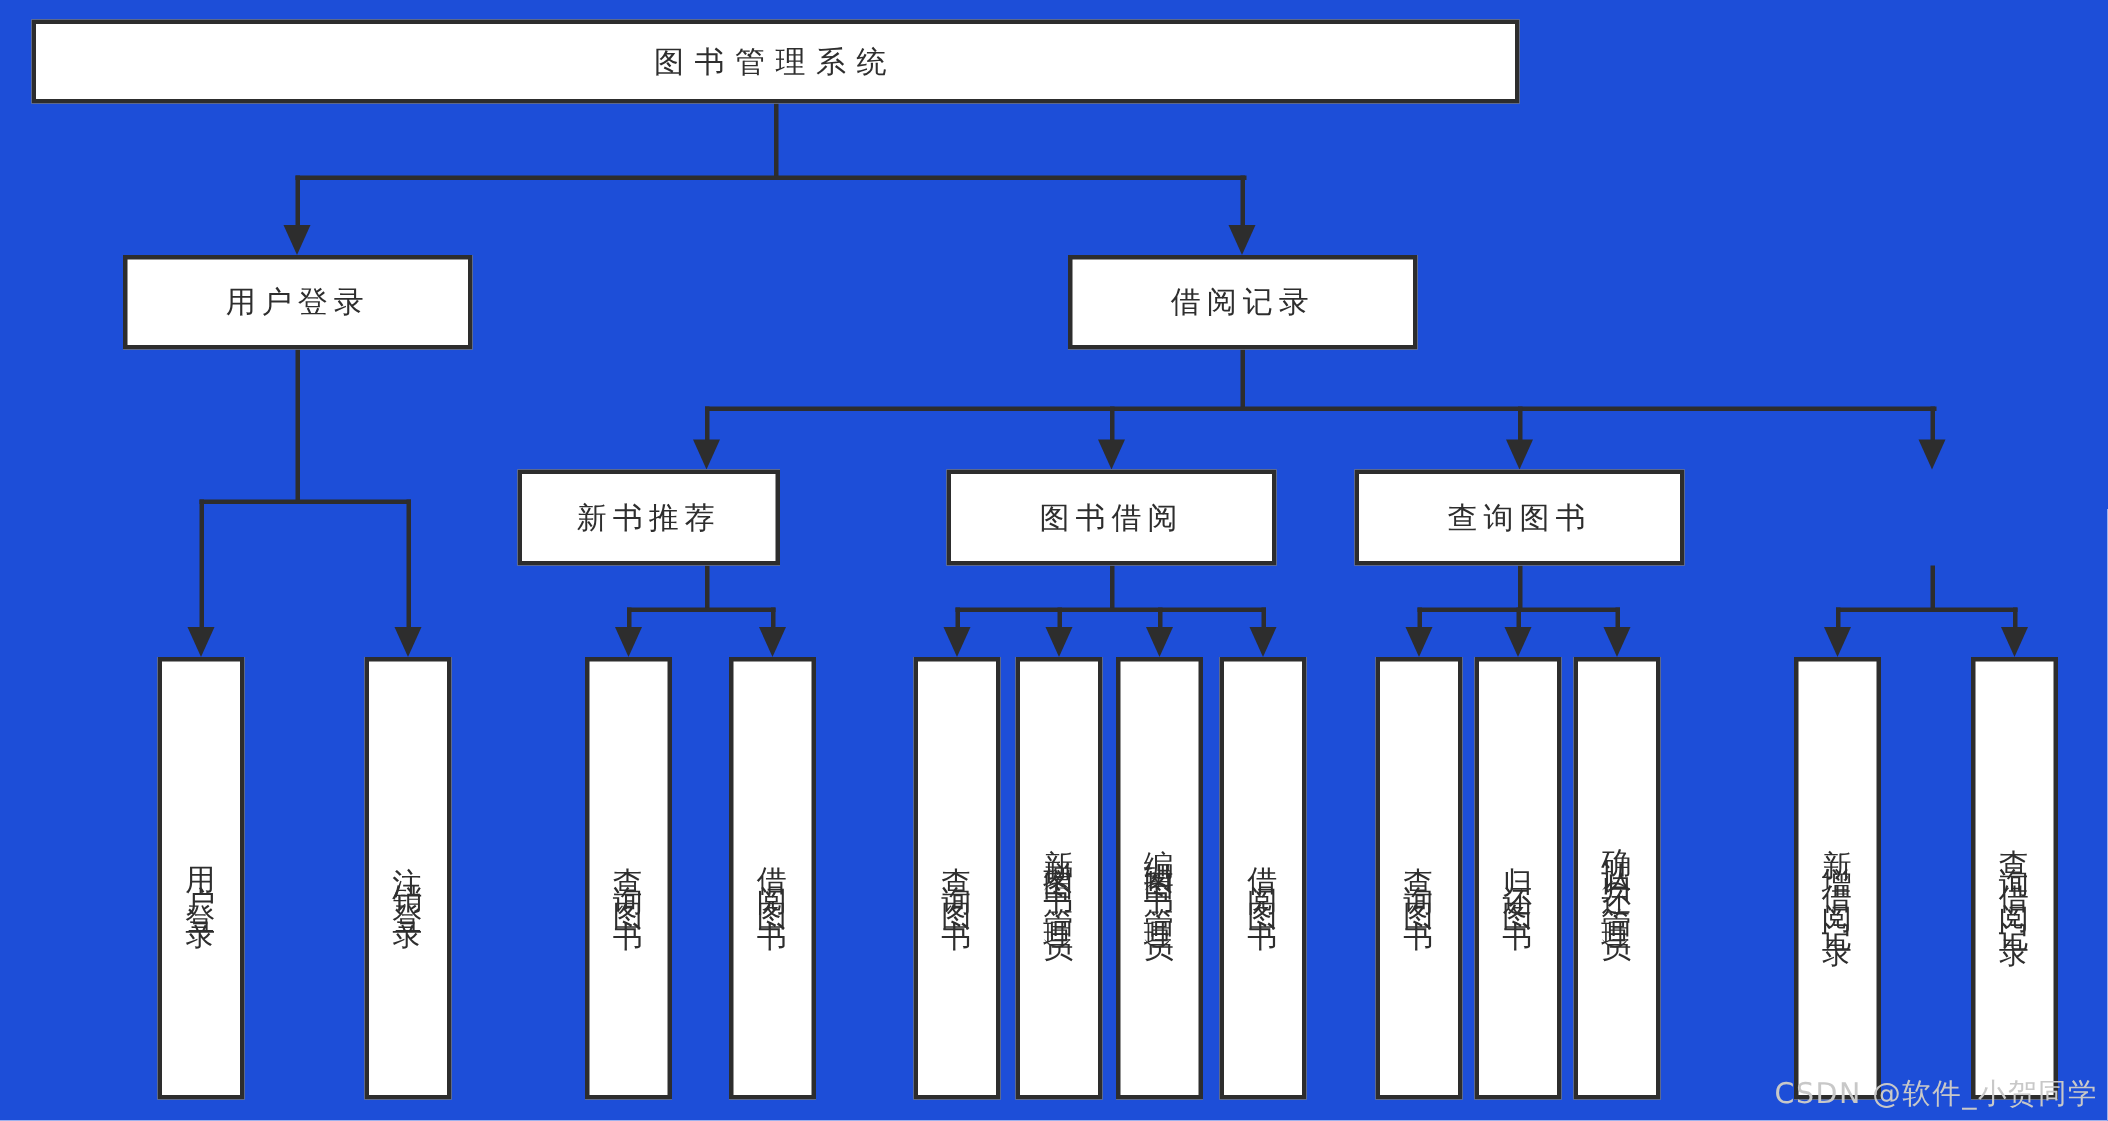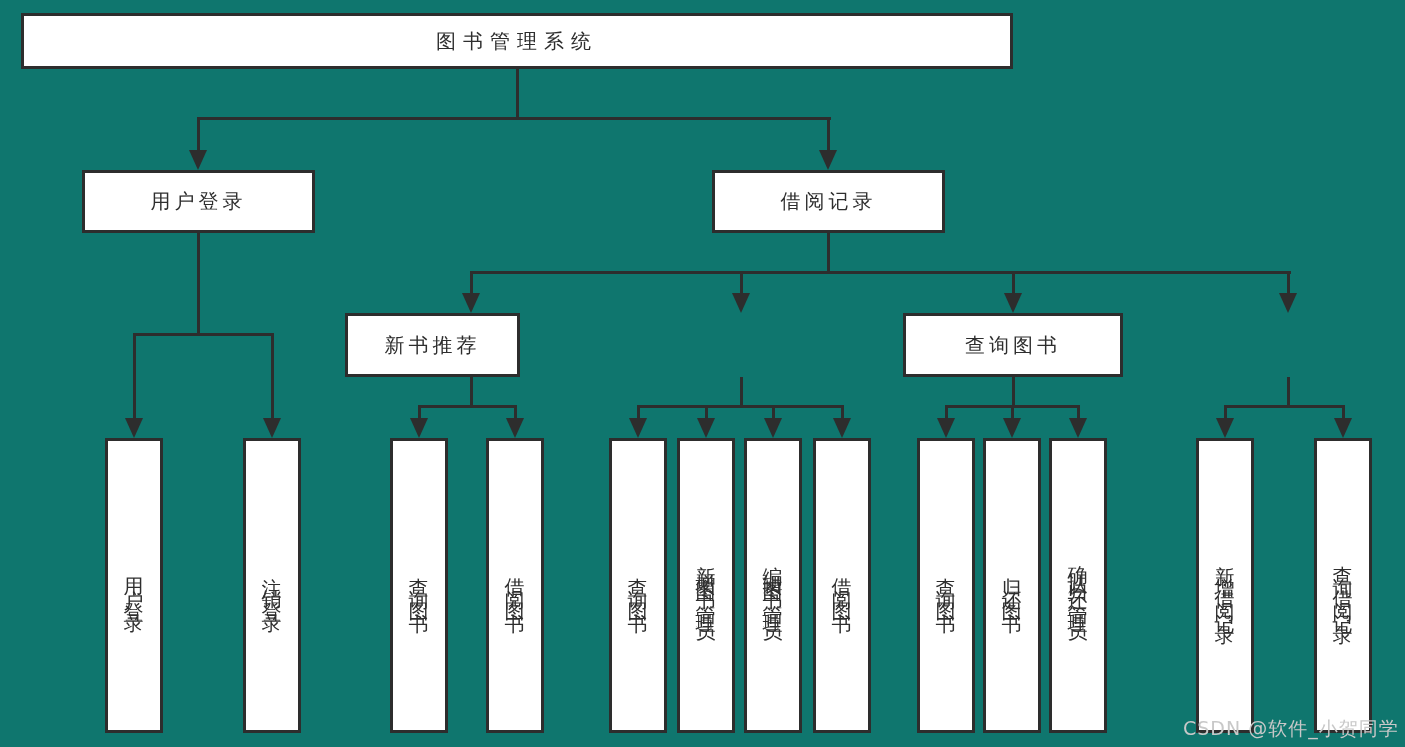--- a/index.html
+++ b/index.html
@@ -1,17 +1,17 @@
 <!DOCTYPE html>
 <html><head>
 <meta charset="utf-8">
 <style>
   html,body{margin:0;padding:0;background:#ffffff;}
   .canvas{
-    position:relative;width:1405px;height:747px;background:#0f766e;
+    position:relative;width:1405px;height:747px;background:#1d4ed8;
     font-family:"DejaVu Sans","Liberation Sans",sans-serif;overflow:hidden;
   }
   .box{
     position:absolute;box-sizing:border-box;background:#ffffff;
     border:3px solid #2d2d2d;display:flex;align-items:center;justify-content:center;
     color:#2e2e2e;font-size:20px;letter-spacing:4px;white-space:nowrap;z-index:2;
   }
   .title{letter-spacing:7px;}
   .vbox{
     writing-mode:vertical-rl;text-orientation:mixed;
@@ -59,20 +59,21 @@
   <div class="vline" style="left:470px;top:271px;height:24px"></div>
   <div class="vline" style="left:740px;top:271px;height:24px"></div>
   <div class="vline" style="left:1012px;top:271px;height:24px"></div>
   <div class="vline" style="left:1287px;top:271px;height:24px"></div>
   <div class="arrow" style="left:462px;top:293px"></div>
   <div class="arrow" style="left:732px;top:293px"></div>
   <div class="arrow" style="left:1004px;top:293px"></div>
   <div class="arrow" style="left:1279px;top:293px"></div>
 
   <div class="box" style="left:345px;top:313px;width:175px;height:64px">新书推荐</div>
+  <div class="box" style="left:631px;top:313px;width:220px;height:64px">图书借阅</div>
   <div class="box" style="left:903px;top:313px;width:220px;height:64px">查询图书</div>
 
   <div class="vline" style="left:470px;top:377px;height:30px"></div>
   <div class="vline" style="left:740px;top:377px;height:30px"></div>
   <div class="vline" style="left:1012px;top:377px;height:30px"></div>
   <div class="vline" style="left:1287px;top:377px;height:30px"></div>
   <div class="hline" style="left:418px;top:405px;width:99px"></div>
   <div class="hline" style="left:637px;top:405px;width:207px"></div>
   <div class="hline" style="left:945px;top:405px;width:135px"></div>
   <div class="hline" style="left:1224px;top:405px;width:121px"></div>

